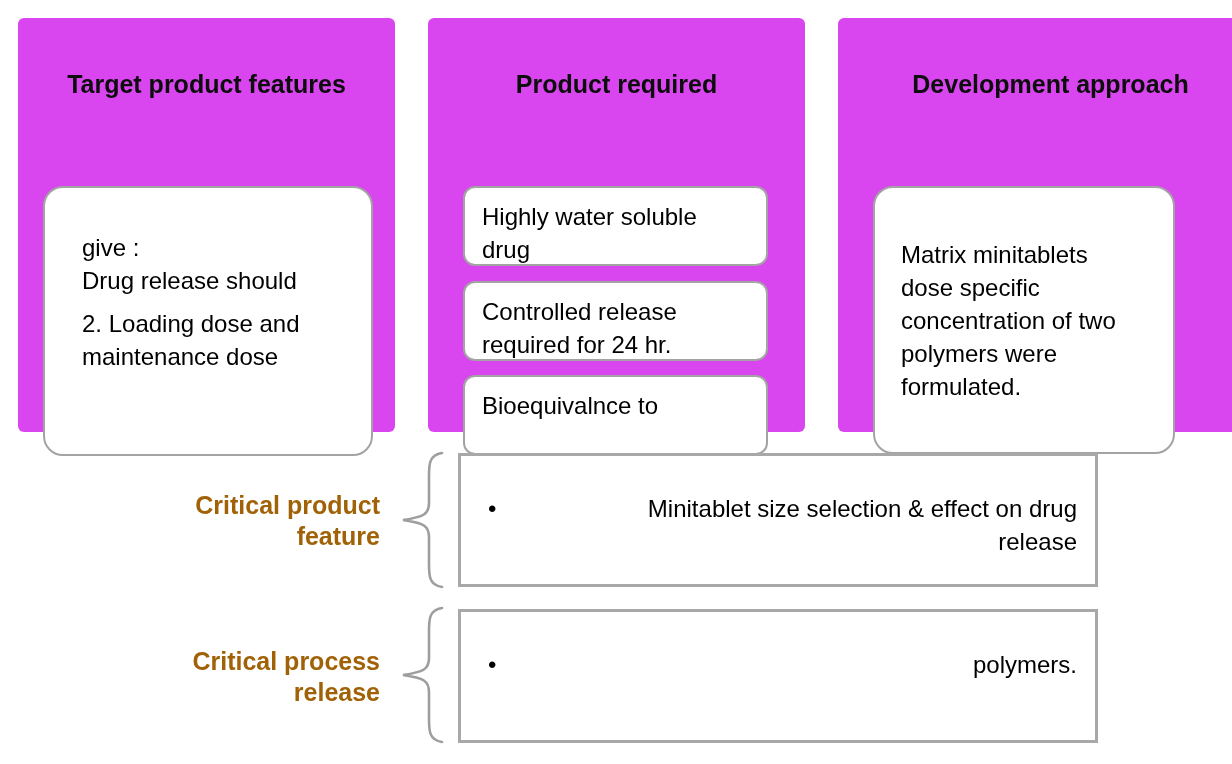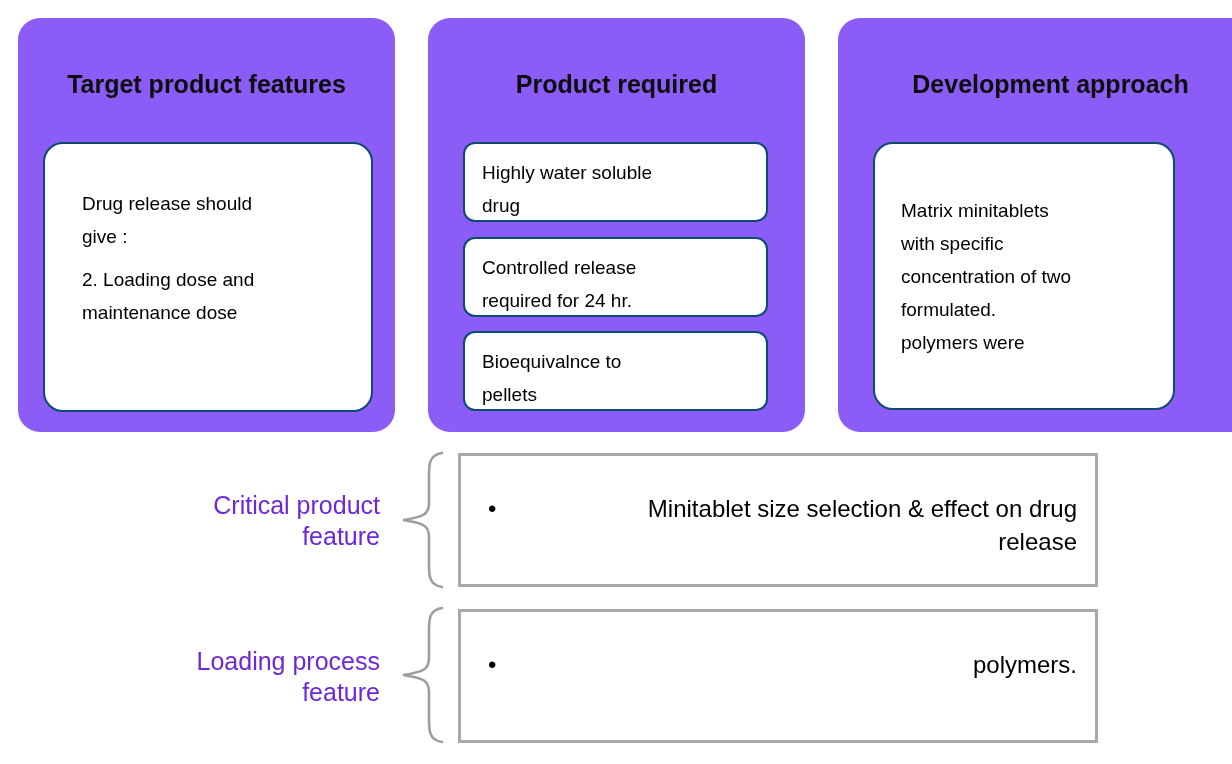--- a/index.html
+++ b/index.html
@@ -11,46 +11,47 @@
     font-family: "Liberation Sans", sans-serif;
     color: #000000;
     overflow: hidden;
   }
 
   
   .panel {
     position: absolute;
     top: 18px;
     height: 414px;
-    background: #8b5cf6;
-    border-radius: 22px;
+    background: #d946ef;
+    border-radius: 6px;
   }
   .panel1 { left: 18px;  width: 377px; }
   .panel2 { left: 428px; width: 377px; }
   .panel3 { left: 838px; width: 425px; }
 
   .panel-title {
     position: absolute;
     top: 50px; left: 0; right: 0;
     margin: 0;
     text-align: center;
     font-size: 25px;
     font-weight: 700;
     line-height: 32px;
     color: #0d0d0d;
   }
 
   .wbox {
     position: absolute;
     background: #ffffff;
-    border: 2px solid #0c4a6e;
+    border: 2px solid #a3a3a3;
     box-sizing: border-box;
-    font-size: 19px;
+    font-size: 24px;
     line-height: 33px;
     color: #000000;
+    margin-top: 44px;
   }
   .p1box {
     left: 25px; top: 124px;
     width: 330px; height: 270px;
     border-radius: 20px;
     padding: 43px 55px 0 37px;
   }
   .p1box .para { margin: 0 0 10px 0; }
   .p2box {
     left: 35px;
@@ -68,23 +69,23 @@
     padding: 50px 45px 0 26px;
   }
   .line { display: block; }
 
   
   .clabel {
     position: absolute;
     left: 170px; width: 210px;
     text-align: right;
     font-size: 25px;
-    font-weight: 400;
+    font-weight: 700;
     line-height: 31px;
-    color: #6d28d9;
+    color: #a16207;
   }
   .clabel1 { top: 490px; }
   .clabel2 { top: 646px; }
 
   .brace {
     position: absolute;
     left: 396px;
     width: 50px; height: 140px;
   }
   .brace1 { top: 450px; }
@@ -118,72 +119,71 @@
 </style>
 </head>
 <body>
 
 <div class="canvas">
 
   <section class="panel panel1">
     <h2 class="panel-title">Target product features</h2>
     <div class="wbox p1box">
       <p class="para">
+        <span class="line">give :</span>
         <span class="line">Drug release should</span>
-        <span class="line">give :</span>
       </p>
       <p class="para">
         <span class="line">2. Loading dose and</span>
         <span class="line">maintenance dose</span>
       </p>
     </div>
   </section>
 
   <section class="panel panel2">
     <h2 class="panel-title">Product required</h2>
     <div class="wbox p2box p2box-1">
       <span class="line">Highly water soluble</span>
       <span class="line">drug</span>
     </div>
     <div class="wbox p2box p2box-2">
       <span class="line">Controlled release</span>
       <span class="line">required for 24 hr.</span>
     </div>
     <div class="wbox p2box p2box-3">
       <span class="line">Bioequivalnce to</span>
-      <span class="line">pellets</span>
     </div>
   </section>
 
   <section class="panel panel3">
     <h2 class="panel-title">Development approach</h2>
     <div class="wbox p3box">
       <span class="line">Matrix minitablets</span>
-      <span class="line">with specific</span>
+      <span class="line">dose specific</span>
       <span class="line">concentration of two</span>
+      <span class="line">polymers were</span>
       <span class="line">formulated.</span>
-      <span class="line">polymers were</span>
     </div>
   </section>
 
   <div class="clabel clabel1">Critical product feature</div>
   <svg class="brace brace1" viewBox="0 0 50 140" aria-hidden="true">
     <path d="M46 3 C32 5 33 16 33 30 L33 53 C33 64 28 67 7 70 C28 73 33 76 33 87 L33 110 C33 124 32 135 46 137" fill="none" stroke="#9e9e9e" stroke-width="2.6" stroke-linecap="round"></path>
   </svg>
   <div class="cbox cbox1">
     <div class="bullet-item">
       <span class="bullet">•</span>
       <span class="bullet-text">
         <span class="line">Minitablet size selection &amp; effect on drug</span>
         <span class="line">release</span>
       </span>
     </div>
   </div>
 
-  <div class="clabel clabel2">Loading process feature</div>
+  <div class="clabel clabel2">Critical process release</div>
   <svg class="brace brace2" viewBox="0 0 50 140" aria-hidden="true">
     <path d="M46 3 C32 5 33 16 33 30 L33 53 C33 64 28 67 7 70 C28 73 33 76 33 87 L33 110 C33 124 32 135 46 137" fill="none" stroke="#9e9e9e" stroke-width="2.6" stroke-linecap="round"></path>
   </svg>
   <div class="cbox cbox2">
     <div class="bullet-item">
       <span class="bullet">•</span>
       <span class="bullet-text">
         <span class="line">polymers.</span>
       </span>
     </div>

